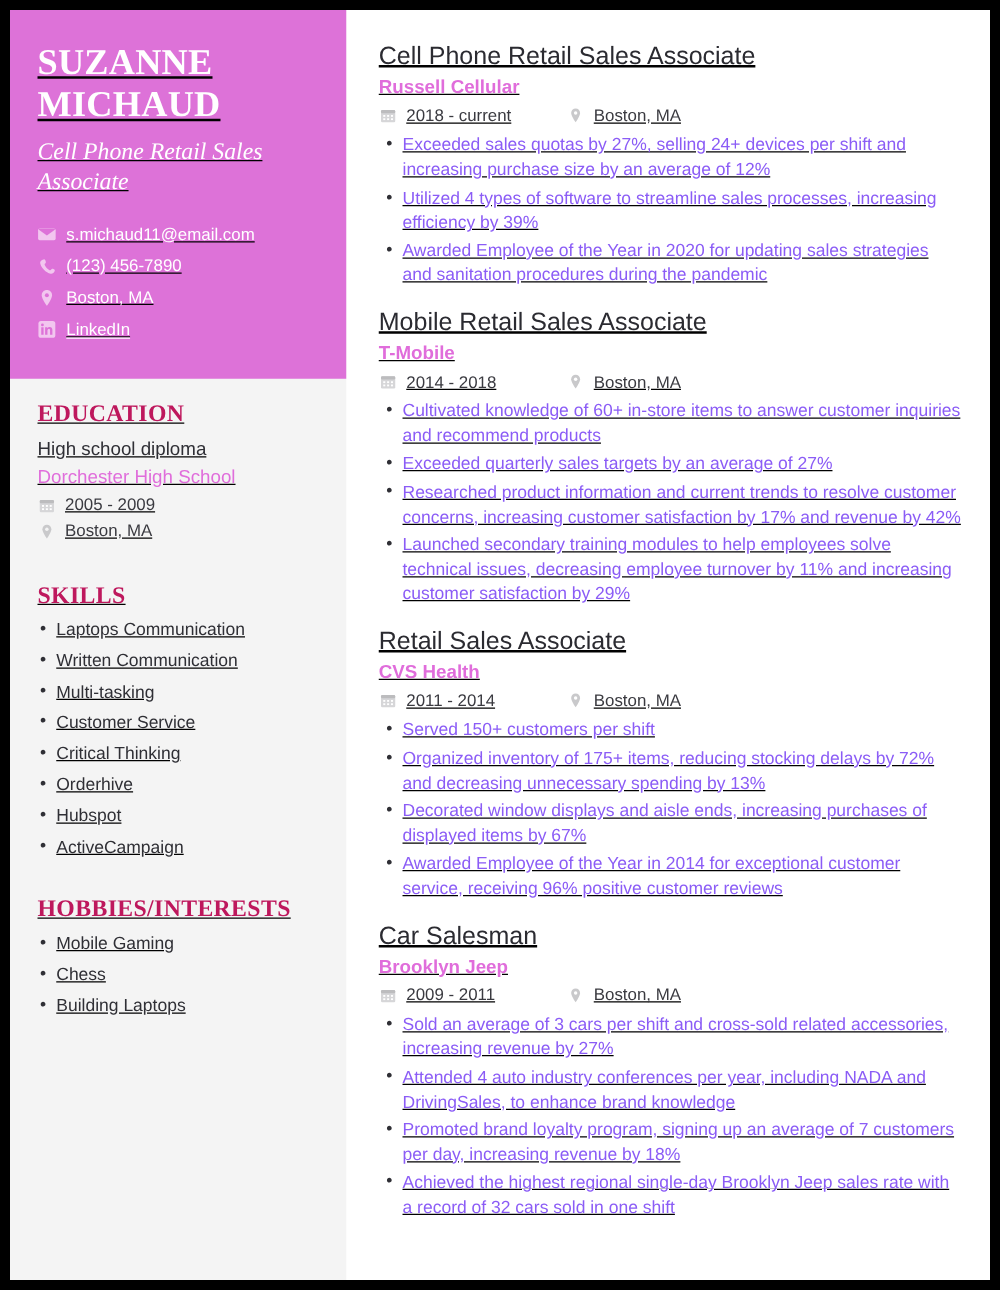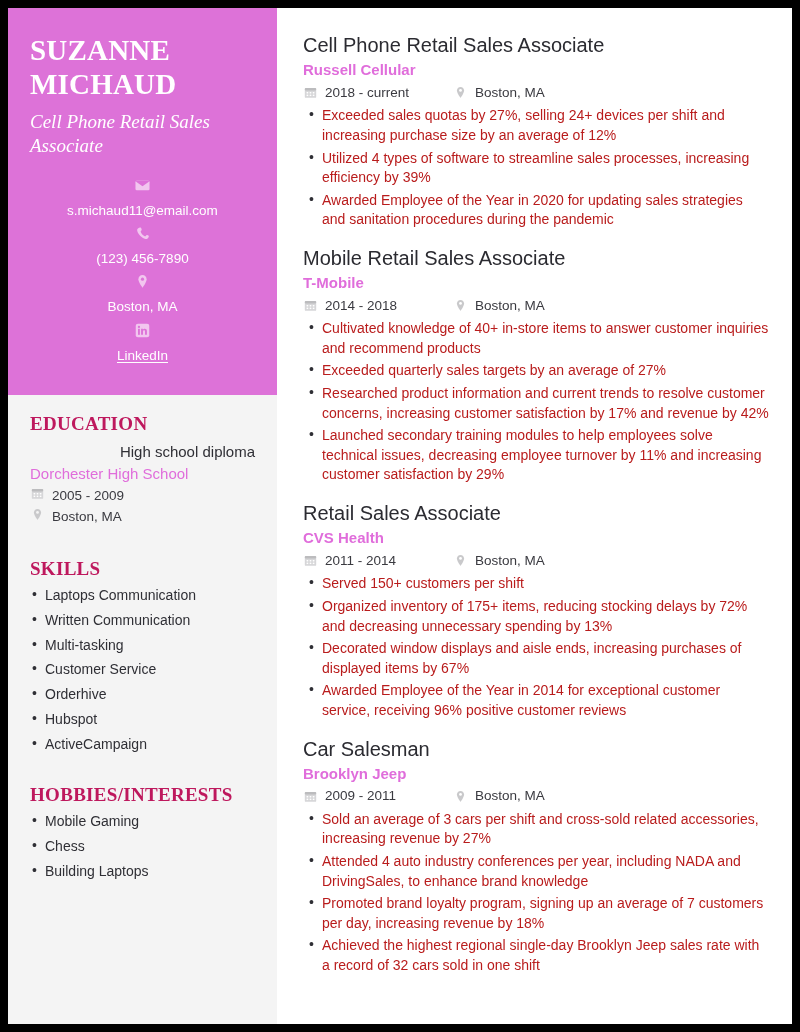--- a/index.html
+++ b/index.html
@@ -13,20 +13,21 @@
 
   .page {
     position: absolute;
     left: 8px;
     top: 8px;
     width: 784px;
     height: 1016px;
     background: #ffffff;
     display: flex;
     overflow: hidden;
+    text-decoration: underline;
   }
 
   
   .sidebar {
     width: 269px;
     flex: 0 0 269px;
     background: #f4f4f4;
     position: relative;
   }
 
@@ -57,21 +58,20 @@
   .contact-list { margin-top: 20px; }
 
   .contact-row {
     display: flex;
     align-items: center;
     gap: 8px;
     margin-bottom: 5px;
     color: #ffffff;
     font-size: 13.5px;
     line-height: 1.5;
-    flex-direction: column;
   }
 
   .contact-row .ctext { white-space: nowrap; }
   .contact-row .ctext.link {
     text-decoration: underline;
     text-underline-offset: 2px;
   }
 
   .ico {
     width: 15px;
@@ -92,30 +92,30 @@
     font-size: 19px;
     color: #be185d;
     letter-spacing: 0.3px;
     margin-bottom: 6px;
   }
 
   .edu-degree {
     font-size: 15px;
     color: #2f2f35;
     line-height: 1.45;
-    text-align: right;
   }
   .edu-school {
     font-size: 15px;
     color: #e06ddb;
     line-height: 1.5;
     margin-bottom: 1px;
   }
   .meta-row {
     display: flex;
+    align-items: center;
     gap: 7px;
     font-size: 13.5px;
     color: #3a3a40;
     line-height: 1.55;
   }
 
   .gap-lg { height: 30px; }
   .gap-md { height: 24px; }
 
   ul.plain { list-style: none; }
@@ -192,21 +192,21 @@
 
   ul.bullets {
     list-style: none;
     margin-top: 3px;
     padding-left: 0;
   }
   ul.bullets li {
     position: relative;
     padding-left: 19px;
     font-size: 14px;
-    color: #b91c1c;
+    color: #8b5cf6;
     line-height: 1.4;
     margin-bottom: 3px;
   }
   ul.bullets li::before {
     content: "\2022";
     position: absolute;
     left: 6px;
     top: -1px;
     color: #2f2f35;
   }
@@ -302,20 +302,21 @@
 
       <div class="gap-lg"></div>
 
       <div>
         <div class="sec-title">SKILLS</div>
         <ul class="plain">
           <li>Laptops Communication</li>
           <li>Written Communication</li>
           <li>Multi-tasking</li>
           <li>Customer Service</li>
+          <li>Critical Thinking</li>
           <li>Orderhive</li>
           <li>Hubspot</li>
           <li>ActiveCampaign</li>
         </ul>
       </div>
 
       <div class="gap-md"></div>
 
       <div>
         <div class="sec-title">HOBBIES/INTERESTS</div>
@@ -390,21 +391,21 @@
           <span class="ico">
             <svg width="13" height="13" viewBox="0 0 16 16">
               <path d="M8 1.1 C5.5 1.1 3.6 3.0 3.6 5.5 C3.6 8.7 8 14.6 8 14.6 C8 14.6 12.4 8.7 12.4 5.5 C12.4 3.0 10.5 1.1 8 1.1 Z" fill="#c9c9cb"></path>
               <circle cx="8" cy="5.5" r="1.7" fill="#ffffff"></circle>
             </svg>
           </span>
           <span>Boston, MA</span>
         </span>
       </div>
       <ul class="bullets">
-        <li>Cultivated knowledge of 40+ in-store items to answer customer inquiries and recommend products</li>
+        <li>Cultivated knowledge of 60+ in-store items to answer customer inquiries and recommend products</li>
         <li>Exceeded quarterly sales targets by an average of 27%</li>
         <li>Researched product information and current trends to resolve customer concerns, increasing customer satisfaction by 17% and revenue by 42%</li>
         <li>Launched secondary training modules to help employees solve technical issues, decreasing employee turnover by 11% and increasing customer satisfaction by 29%</li>
       </ul>
     </section>
 
     <section class="job">
       <div class="job-title">Retail Sales Associate</div>
       <div class="job-company">CVS Health</div>
       <div class="job-meta">

